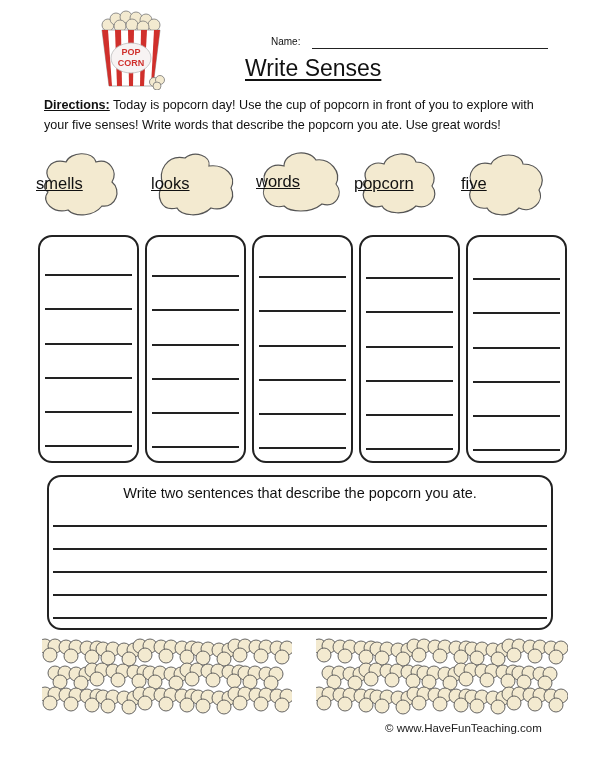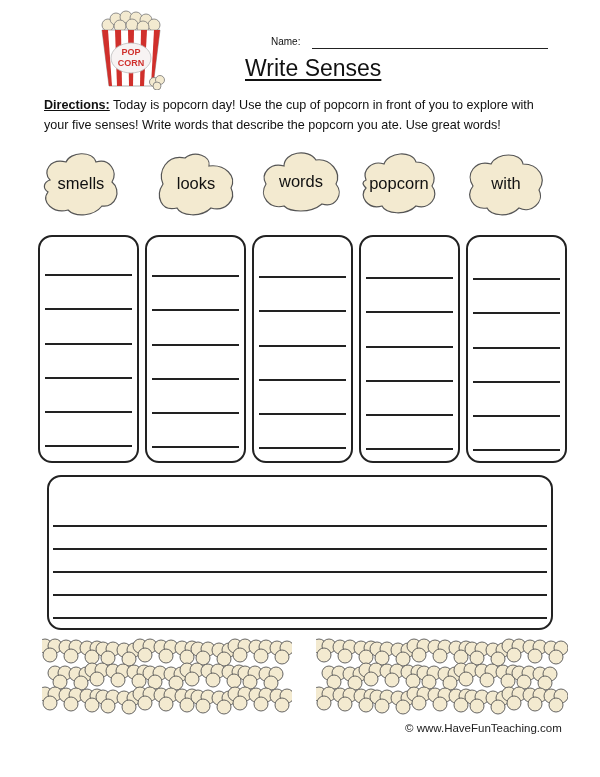--- a/index.html
+++ b/index.html
@@ -6,28 +6,28 @@
   body { width: 600px; height: 777px; position: relative; overflow: hidden; font-family: "Liberation Sans", sans-serif; color: #111; }
   .abs { position: absolute; }
   #logo { left: 96px; top: 8px; width: 70px; height: 82px; }
   #name-label { left: 271px; top: 36px; font-size: 10px; }
   #name-line { left: 312px; top: 48px; width: 236px; height: 0; border-bottom: 1.5px solid #222; }
   #title { left: 245px; top: 55px; font-size: 23px; text-decoration: underline; text-underline-offset: 3px; text-decoration-thickness: 1.5px; }
   #directions { left: 44px; top: 95px; width: 500px; font-size: 12.6px; line-height: 20px; }
   #directions b { text-decoration: underline; }
   .kernel { position: absolute; width: 90px; height: 70px; }
   .kernel svg { position: absolute; left: 0; top: 0; }
-  .kernel span { position: absolute; left: 0; right: 0; top: 24px; text-align: center; font-size: 16.5px; }
+  .kernel span { position: absolute; left: 0; right: 0; top: 24px; text-align: left; font-size: 16.5px; text-decoration: underline; }
   .col-box { position: absolute; top: 235px; width: 101px; height: 228px; border: 2px solid #222; border-radius: 14px; box-sizing: border-box; }
   .col-box .ln { position: absolute; left: 5px; right: 5px; height: 0; border-bottom: 2px solid #222; }
   #sentence-box { left: 47px; top: 475px; width: 506px; height: 155px; border: 2px solid #222; border-radius: 14px; box-sizing: border-box; }
   #sentence-prompt { position: absolute; left: 0; right: 0; top: 8px; text-align: center; font-size: 14.5px; }
   #sentence-box .ln { position: absolute; left: 4px; right: 4px; height: 0; border-bottom: 2px solid #222; }
   .pile { position: absolute; top: 638px; height: 78px; }
-  #footer { left: 385px; top: 722px; font-size: 11.5px; color: #222; margin-left: 20px; }
+  #footer { left: 385px; top: 722px; font-size: 11.5px; color: #222; }
 </style>
 </head>
 <body>
 
 <div id="logo" class="abs">
   <svg width="70" height="82" viewBox="0 0 70 82">
     <g fill="#f3ead0" stroke="#777" stroke-width="0.8">
       <circle cx="12" cy="17" r="6"></circle>
         <circle cx="20" cy="11" r="6"></circle>
         <circle cx="30" cy="9" r="6"></circle>
@@ -86,21 +86,21 @@
 <div class="kernel" style="left:354px;top:150px;">
   <svg width="90" height="70" viewBox="0 0 90 70">
     <path d="M12 30 C8 20 18 10 30 14 C34 2 58 0 62 12 C76 12 84 26 78 36 C86 46 76 60 62 56 C52 66 32 64 28 56 C14 60 4 46 12 38 C8 34 8 32 12 30 Z" fill="#f3ead0" stroke="#555" stroke-width="1.2"></path>
   </svg>
   <span>popcorn</span>
 </div>
 <div class="kernel" style="left:461px;top:150px;">
   <svg width="90" height="70" viewBox="0 0 90 70">
     <path d="M12 36 C4 24 14 10 30 14 C36 2 60 2 62 14 C78 14 86 28 78 40 C84 52 70 64 58 58 C48 68 30 66 26 58 C12 60 4 46 12 36 Z" fill="#f3ead0" stroke="#555" stroke-width="1.2"></path>
   </svg>
-  <span>with</span>
+  <span>five</span>
 </div>
 
 <div class="col-box" style="left:38px;">
   <div class="ln" style="top:37px"></div>
   <div class="ln" style="top:71px"></div>
   <div class="ln" style="top:106px"></div>
   <div class="ln" style="top:140px"></div>
   <div class="ln" style="top:174px"></div>
   <div class="ln" style="top:208px"></div>
 </div>
@@ -131,20 +131,21 @@
 <div class="col-box" style="left:466px;">
   <div class="ln" style="top:41px"></div>
   <div class="ln" style="top:75px"></div>
   <div class="ln" style="top:110px"></div>
   <div class="ln" style="top:144px"></div>
   <div class="ln" style="top:178px"></div>
   <div class="ln" style="top:212px"></div>
 </div>
 
 <div id="sentence-box" class="abs">
+  <div id="sentence-prompt">Write two sentences that describe the popcorn you ate.</div>
   <div class="ln" style="top:48px"></div>
   <div class="ln" style="top:71px"></div>
   <div class="ln" style="top:94px"></div>
   <div class="ln" style="top:117px"></div>
   <div class="ln" style="top:140px"></div>
 </div>
 
 <div class="pile" style="left:42px;width:250px;">
   <svg width="250" height="78" viewBox="0 0 250 78" id="pile-left">
       <g>

